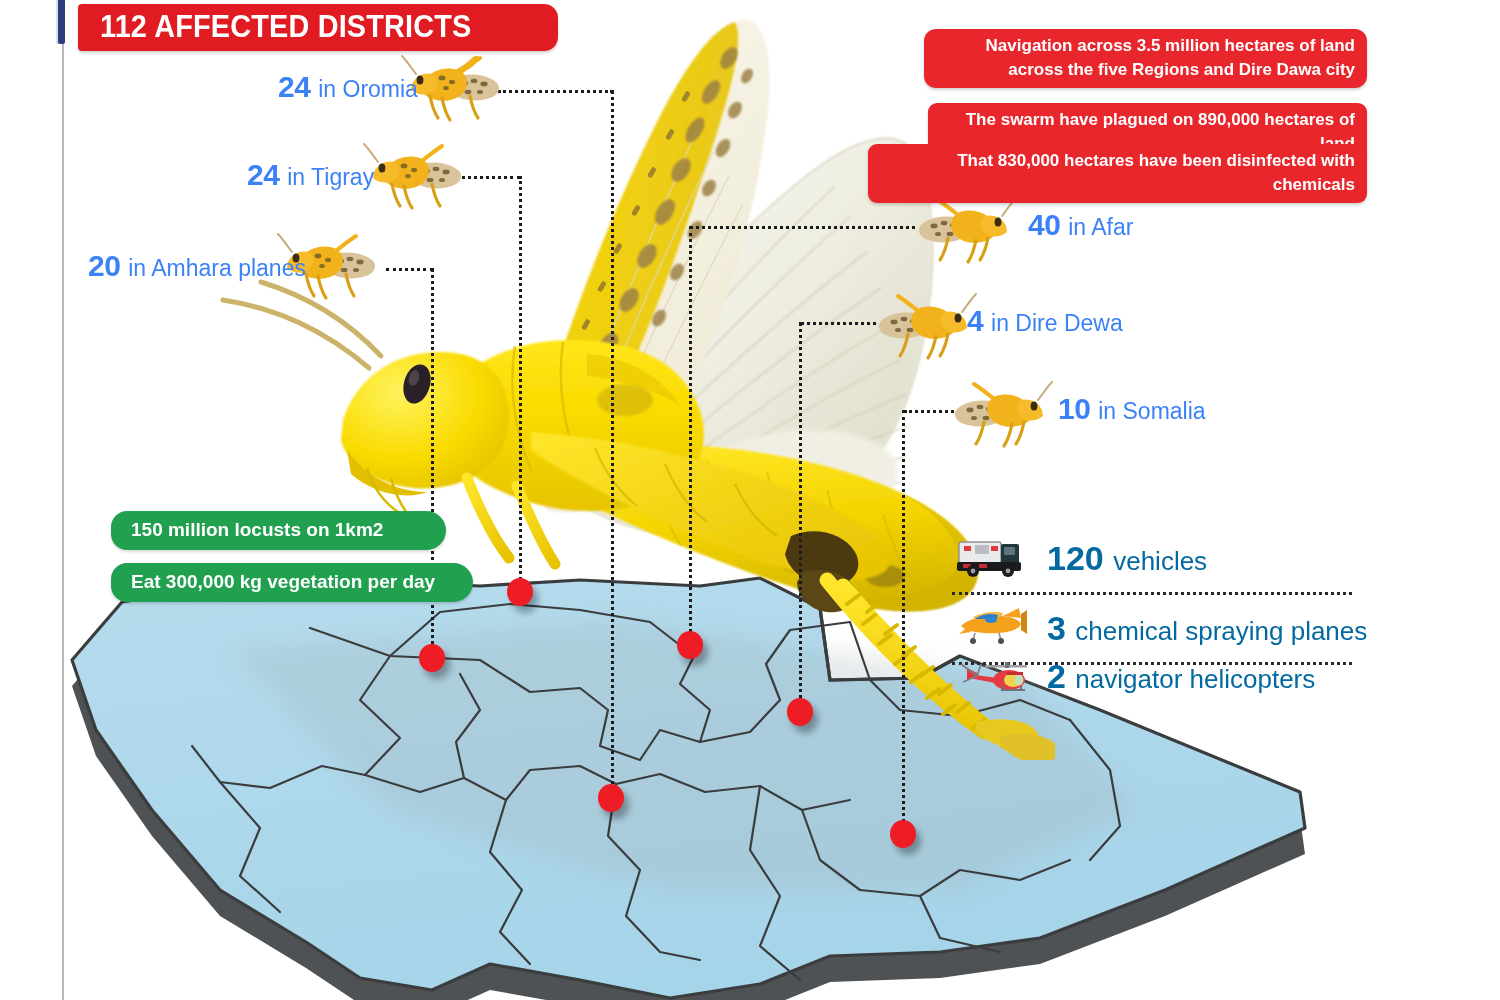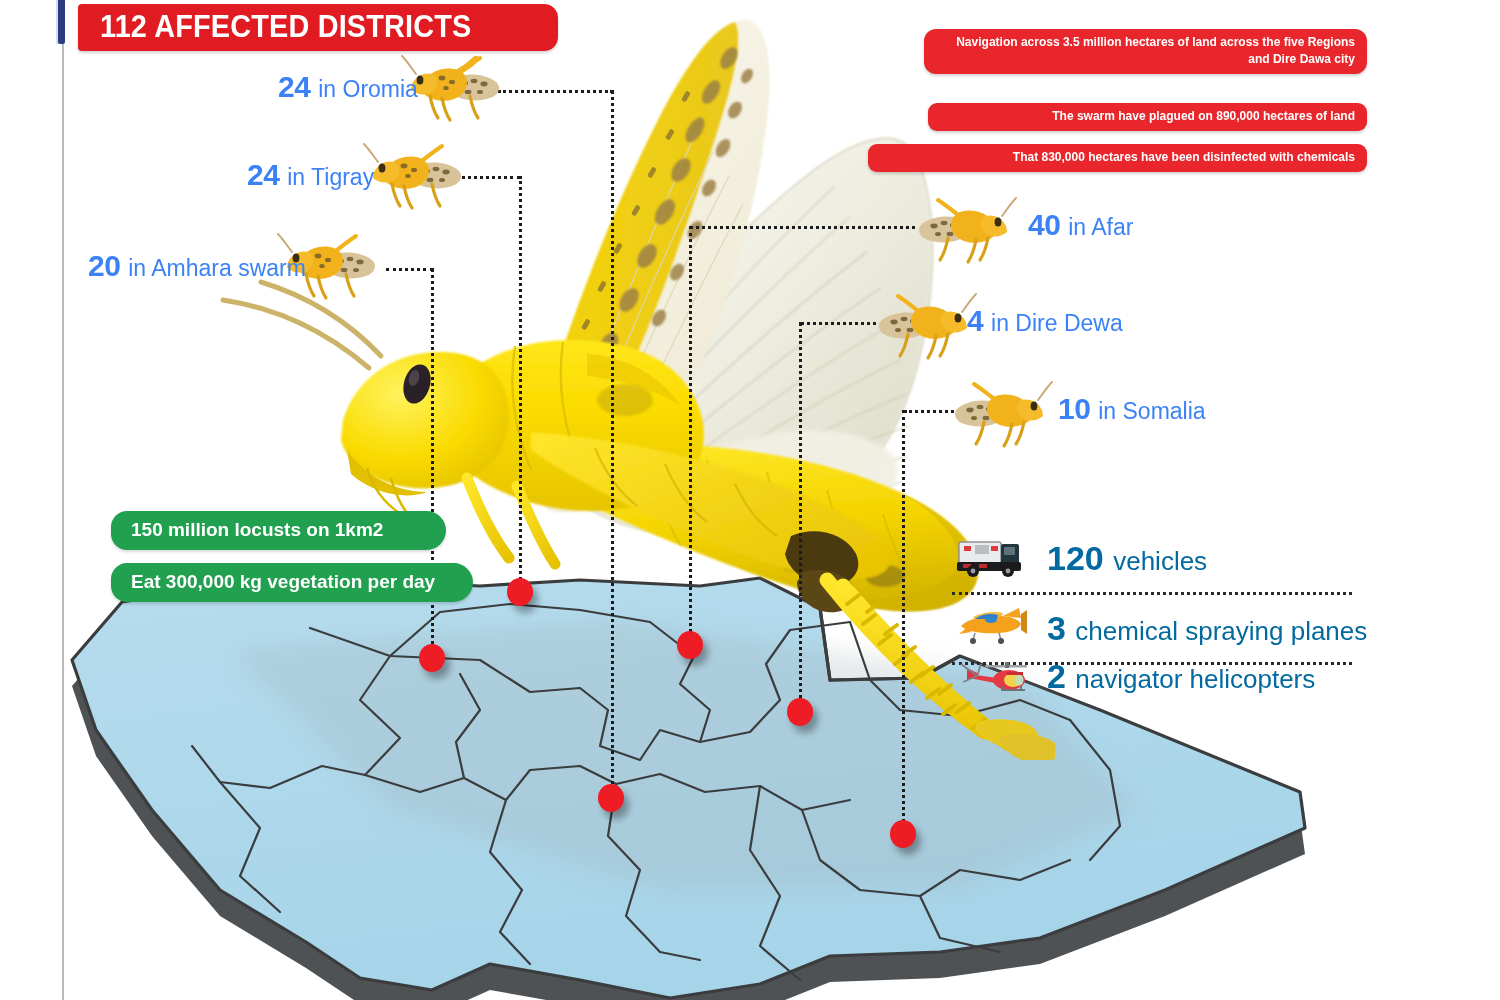--- a/index.html
+++ b/index.html
@@ -25,21 +25,21 @@
     color:#fff;font-size:31px;font-weight:bold;letter-spacing:.2px;
     font-family:"Liberation Sans Narrow","Liberation Sans",sans-serif;
     transform-origin:left center;
   }
   .title-banner span{transform:translateY(-52%) scaleX(.93);}
 
   
   .fact{
     position:absolute;background:#e8262c;color:#fff;
     border-radius:9px;box-shadow:0 2px 3px rgba(0,0,0,.18);
-    font-size:12px;font-weight:bold;line-height:1.42;
+    font-size:17px;font-weight:bold;line-height:1.42;
     text-align:right;padding:5px 12px 6px 12px;box-sizing:border-box;
   }
   .fact-1{left:924px;top:29px;width:443px;border-radius:12px;}
   .fact-2{left:928px;top:103px;width:439px;}
   .fact-3{left:868px;top:144px;width:499px;}
 
   
   .green{
     position:absolute;background:#21a050;color:#fff;
     font-size:19px;font-weight:bold;line-height:1;
@@ -560,21 +560,21 @@
   <div class="dist-label" style="left:278px;top:72px;">
     <span class="num">24 </span>
     <span class="txt">in Oromia</span>
   </div>
   <div class="dist-label" style="left:247px;top:160px;">
     <span class="num">24 </span>
     <span class="txt">in Tigray</span>
   </div>
   <div class="dist-label" style="left:88px;top:251px;">
     <span class="num">20 </span>
-    <span class="txt">in Amhara swarm</span>
+    <span class="txt">in Amhara planes</span>
   </div>
 
   <div class="dist-label" style="left:1028px;top:210px;">
     <span class="num">40 </span>
     <span class="txt">in Afar</span>
   </div>
   <div class="dist-label" style="left:967px;top:306px;">
     <span class="num">4 </span>
     <span class="txt">in Dire Dewa</span>
   </div>

